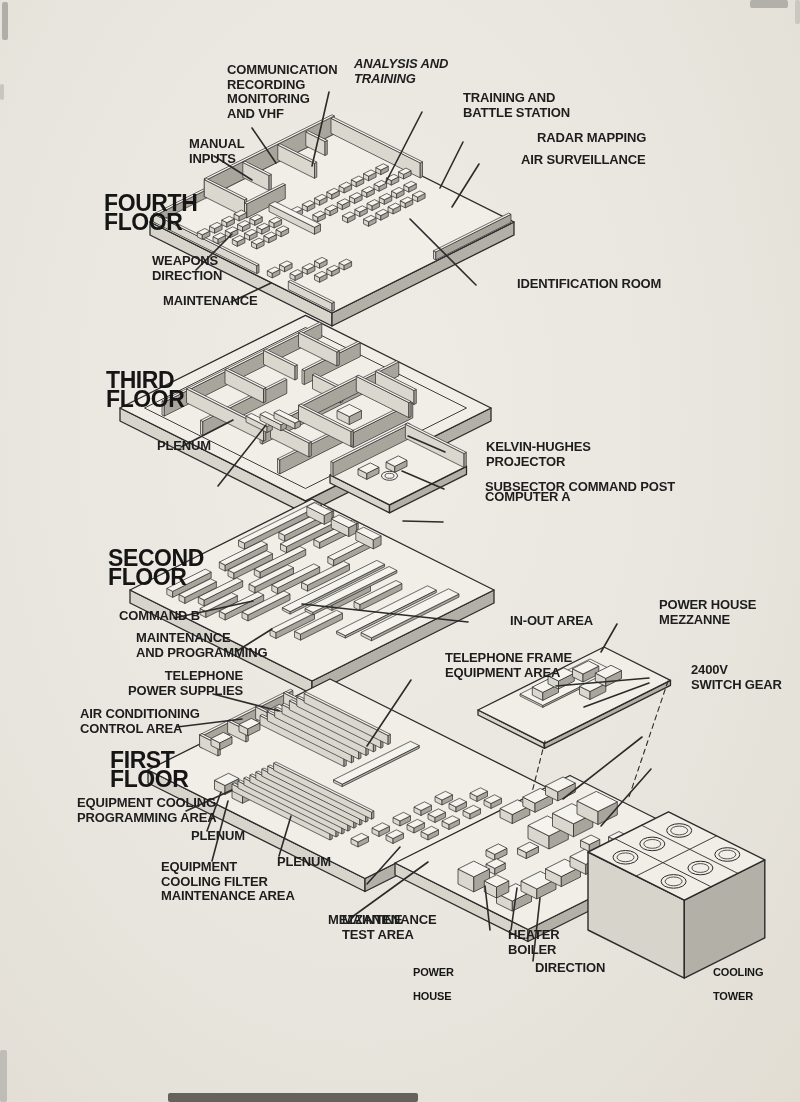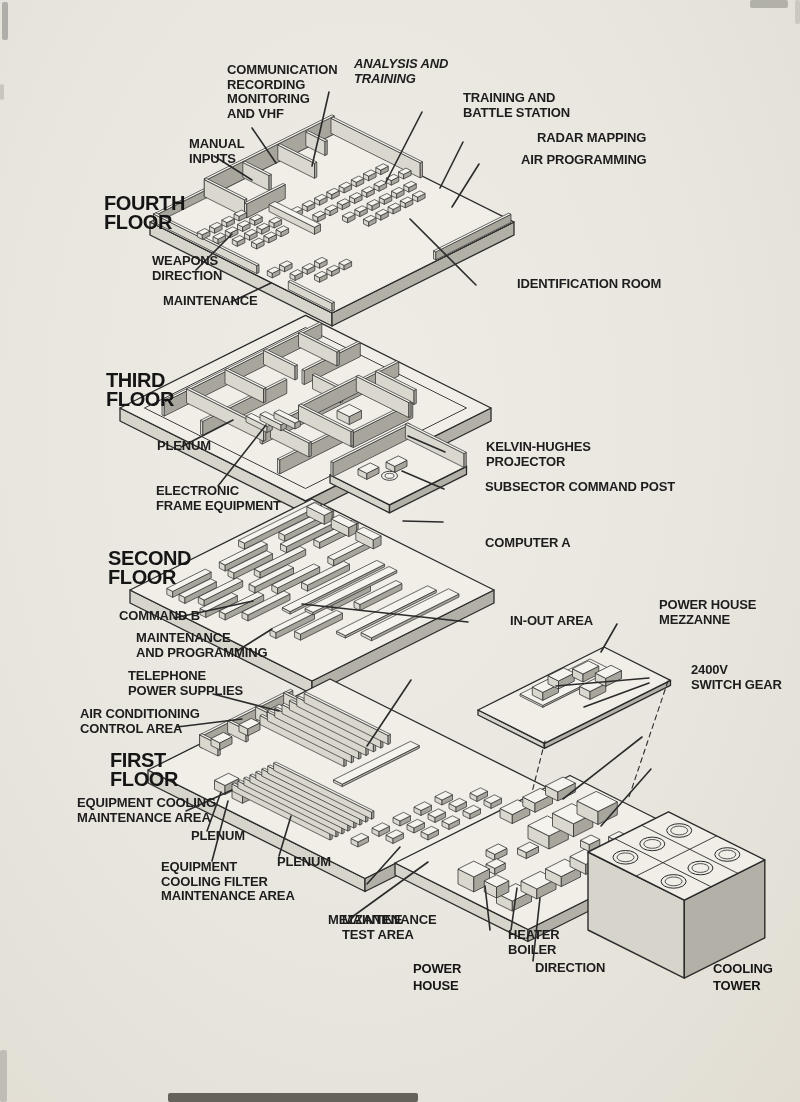--- a/index.html
+++ b/index.html
@@ -3,22 +3,22 @@
 <meta charset="utf-8">
 <style>
   html,body{margin:0;padding:0;background:#e9e6df;}
   .stage{position:relative;width:800px;height:1102px;overflow:hidden;
          background:radial-gradient(ellipse at 45% 38%, #efece5 0%, #e9e6df 55%, #e1ddd3 100%);
          font-family:"Liberation Sans",sans-serif;}
   .stage svg{position:absolute;left:0;top:0;}
   #labels{position:absolute;left:0;top:0;width:800px;height:1102px;margin-left:40px;}
   .lbl{position:absolute;font-family:"Liberation Sans",sans-serif;font-weight:bold;
        font-size:13px;line-height:14.6px;color:#1d1d1d;white-space:pre-line;letter-spacing:-0.15px;}
-  .lbl.floor-title{font-size:20px;line-height:18.5px;letter-spacing:-0.4px;color:#151515;}
-  .lbl.structure-title{font-size:13px;line-height:17px;color:#151515;}
+  .lbl.floor-title{font-size:23px;line-height:18.5px;letter-spacing:-0.4px;color:#151515;}
+  .lbl.structure-title{font-size:11px;line-height:24px;color:#151515;}
 </style>
 </head>
 <body>
 
 <div class="stage">
   <svg id="fig" width="800" height="1102" viewBox="0 0 800 1102">
       <g>
         <polygon points="150.0,222.0 332.0,313.0 332.0,326.0 150.0,235.0" fill="#d7d4cb" stroke="#2b2b2b" stroke-width="1.3" stroke-linejoin="round"></polygon>
         <polygon points="332.0,313.0 514.0,222.0 514.0,235.0 332.0,326.0" fill="#b3b0a7" stroke="#2b2b2b" stroke-width="1.3" stroke-linejoin="round"></polygon>
         <polygon points="150.0,222.0 332.0,131.0 514.0,222.0 332.0,313.0" fill="#f1eee7" stroke="#2b2b2b" stroke-width="1.3" stroke-linejoin="round"></polygon>
@@ -660,56 +660,56 @@
   <div id="labels">
       <div class="lbl" style="left: 187px; top: 63px;">COMMUNICATION
 RECORDING
 MONITORING
 AND VHF</div>
       <div class="lbl" style="left: 314px; top: 57px; font-style: italic;">ANALYSIS AND
 TRAINING</div>
       <div class="lbl" style="left: 423px; top: 91px;">TRAINING AND
 BATTLE STATION</div>
       <div class="lbl" style="left: 465px; top: 131px; padding-left: 32px;">RADAR MAPPING</div>
-      <div class="lbl" style="left: 481px; top: 153px;">AIR PROGRAMMING</div>
+      <div class="lbl" style="left: 481px; top: 153px;">AIR SURVEILLANCE</div>
       <div class="lbl" style="left: 149px; top: 137px;">MANUAL
 INPUTS</div>
       <div class="lbl floor-title" style="left: 64px; top: 194px;">FOURTH
 FLOOR</div>
       <div class="lbl" style="left: 112px; top: 254px;">WEAPONS
 DIRECTION</div>
       <div class="lbl" style="left: 123px; top: 294px;">MAINTENANCE</div>
       <div class="lbl" style="left: 477px; top: 277px;">IDENTIFICATION ROOM</div>
       <div class="lbl floor-title" style="left: 66px; top: 371px;">THIRD
 FLOOR</div>
       <div class="lbl" style="left: 117px; top: 439px;">PLENUM</div>
       <div class="lbl" style="left: 446px; top: 440px;">KELVIN-HUGHES
 PROJECTOR</div>
-      <div class="lbl" style="left: 116px; top: 484px;">ELECTRONIC
-FRAME EQUIPMENT</div>
       <div class="lbl" style="left: 445px; top: 480px;">SUBSECTOR COMMAND POST</div>
-      <div class="lbl" style="left: 445px; top: 536px;">COMPUTER A</div>
+      <div class="lbl" style="left: 445px; top: 490px;">COMPUTER A</div>
       <div class="lbl floor-title" style="left: 68px; top: 549px;">SECOND
 FLOOR</div>
       <div class="lbl" style="left: 79px; top: 609px;">COMMAND B</div>
       <div class="lbl" style="left: 96px; top: 631px;">MAINTENANCE
 AND PROGRAMMING</div>
       <div class="lbl" style="left: 470px; top: 614px;">IN-OUT AREA</div>
       <div class="lbl" style="left: 619px; top: 598px;">POWER HOUSE
 MEZZANNE</div>
+      <div class="lbl" style="left: 405px; top: 651px;">TELEPHONE FRAME
+EQUIPMENT AREA</div>
       <div class="lbl" style="left: 651px; top: 663px;">2400V
 SWITCH GEAR</div>
-      <div class="lbl" style="left: 88px; top: 669px;">TELEPHONE
+      <div class="lbl" style="left: 88px; top: 669px; text-align: right;">TELEPHONE
 POWER SUPPLIES</div>
       <div class="lbl" style="left: 40px; top: 707px;">AIR CONDITIONING
 CONTROL AREA</div>
       <div class="lbl floor-title" style="left: 70px; top: 751px;">FIRST
 FLOOR</div>
       <div class="lbl" style="left: 37px; top: 796px;">EQUIPMENT COOLING
-MAINTENANCE AREA</div>
+PROGRAMMING AREA</div>
       <div class="lbl" style="left: 151px; top: 829px;">PLENUM</div>
       <div class="lbl" style="left: 237px; top: 855px;">PLENUM</div>
       <div class="lbl" style="left: 121px; top: 860px;">EQUIPMENT
 COOLING FILTER
 MAINTENANCE AREA</div>
       <div class="lbl" style="left: 288px; top: 913px;">MEZZANINE</div>
       <div class="lbl" style="left: 302px; top: 913px;">MAINTENANCE
 TEST AREA</div>
       <div class="lbl" style="left: 468px; top: 928px;">HEATER
 BOILER</div>

